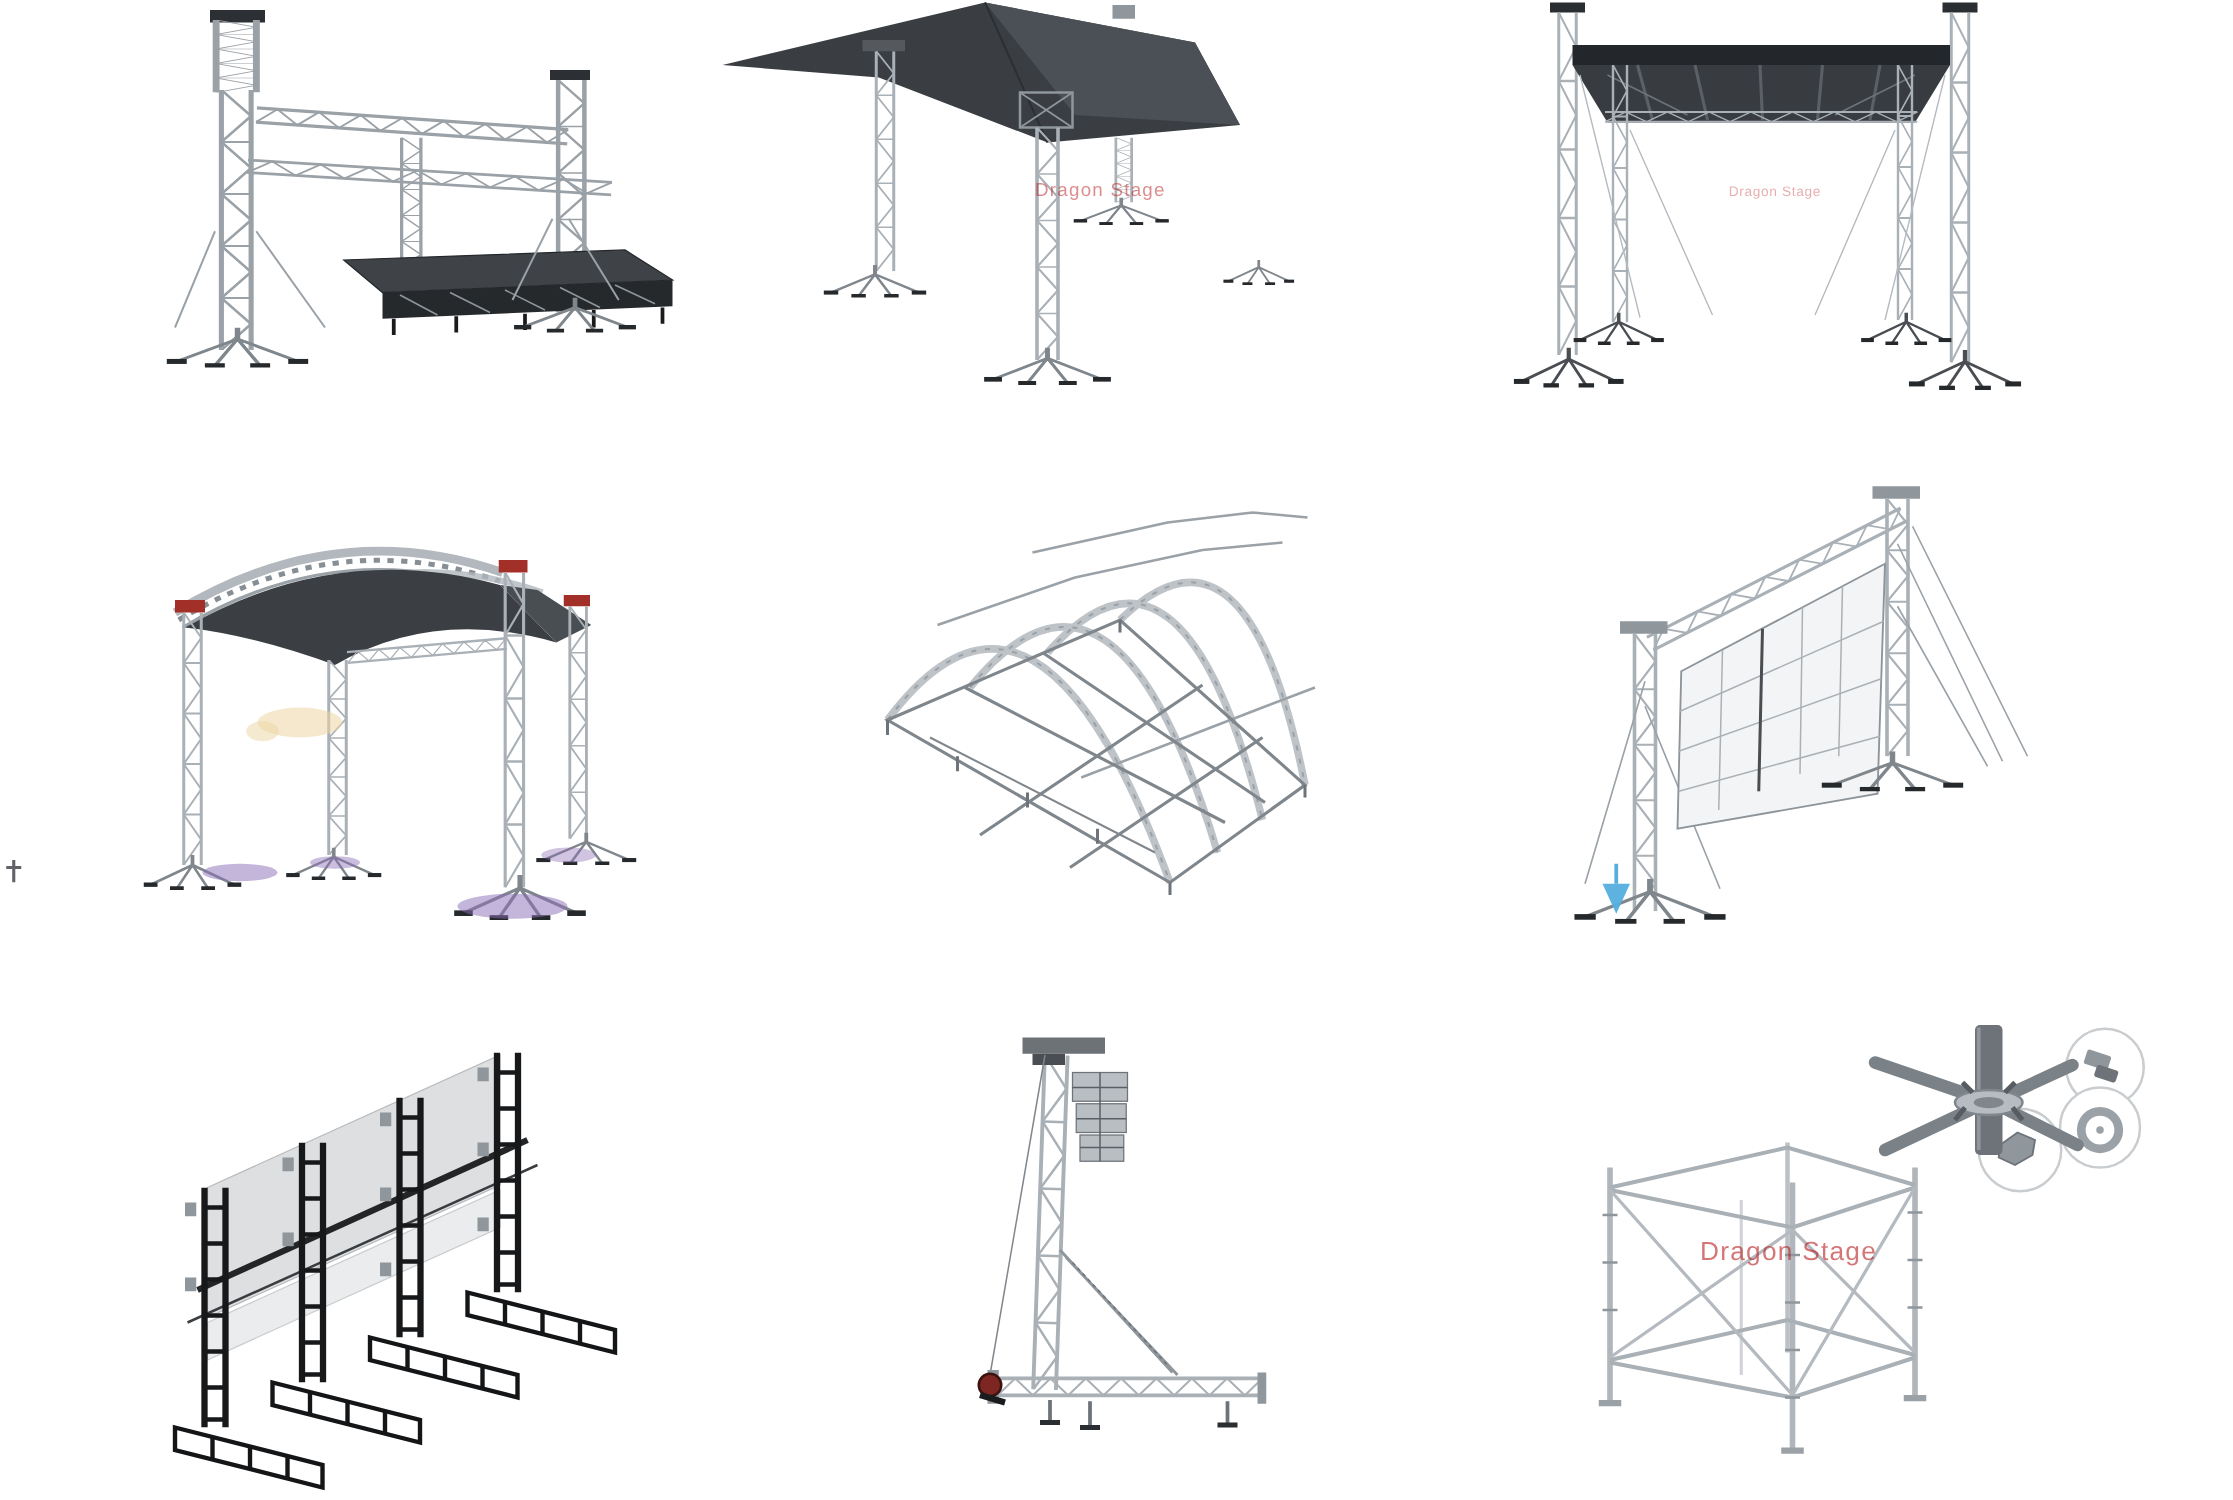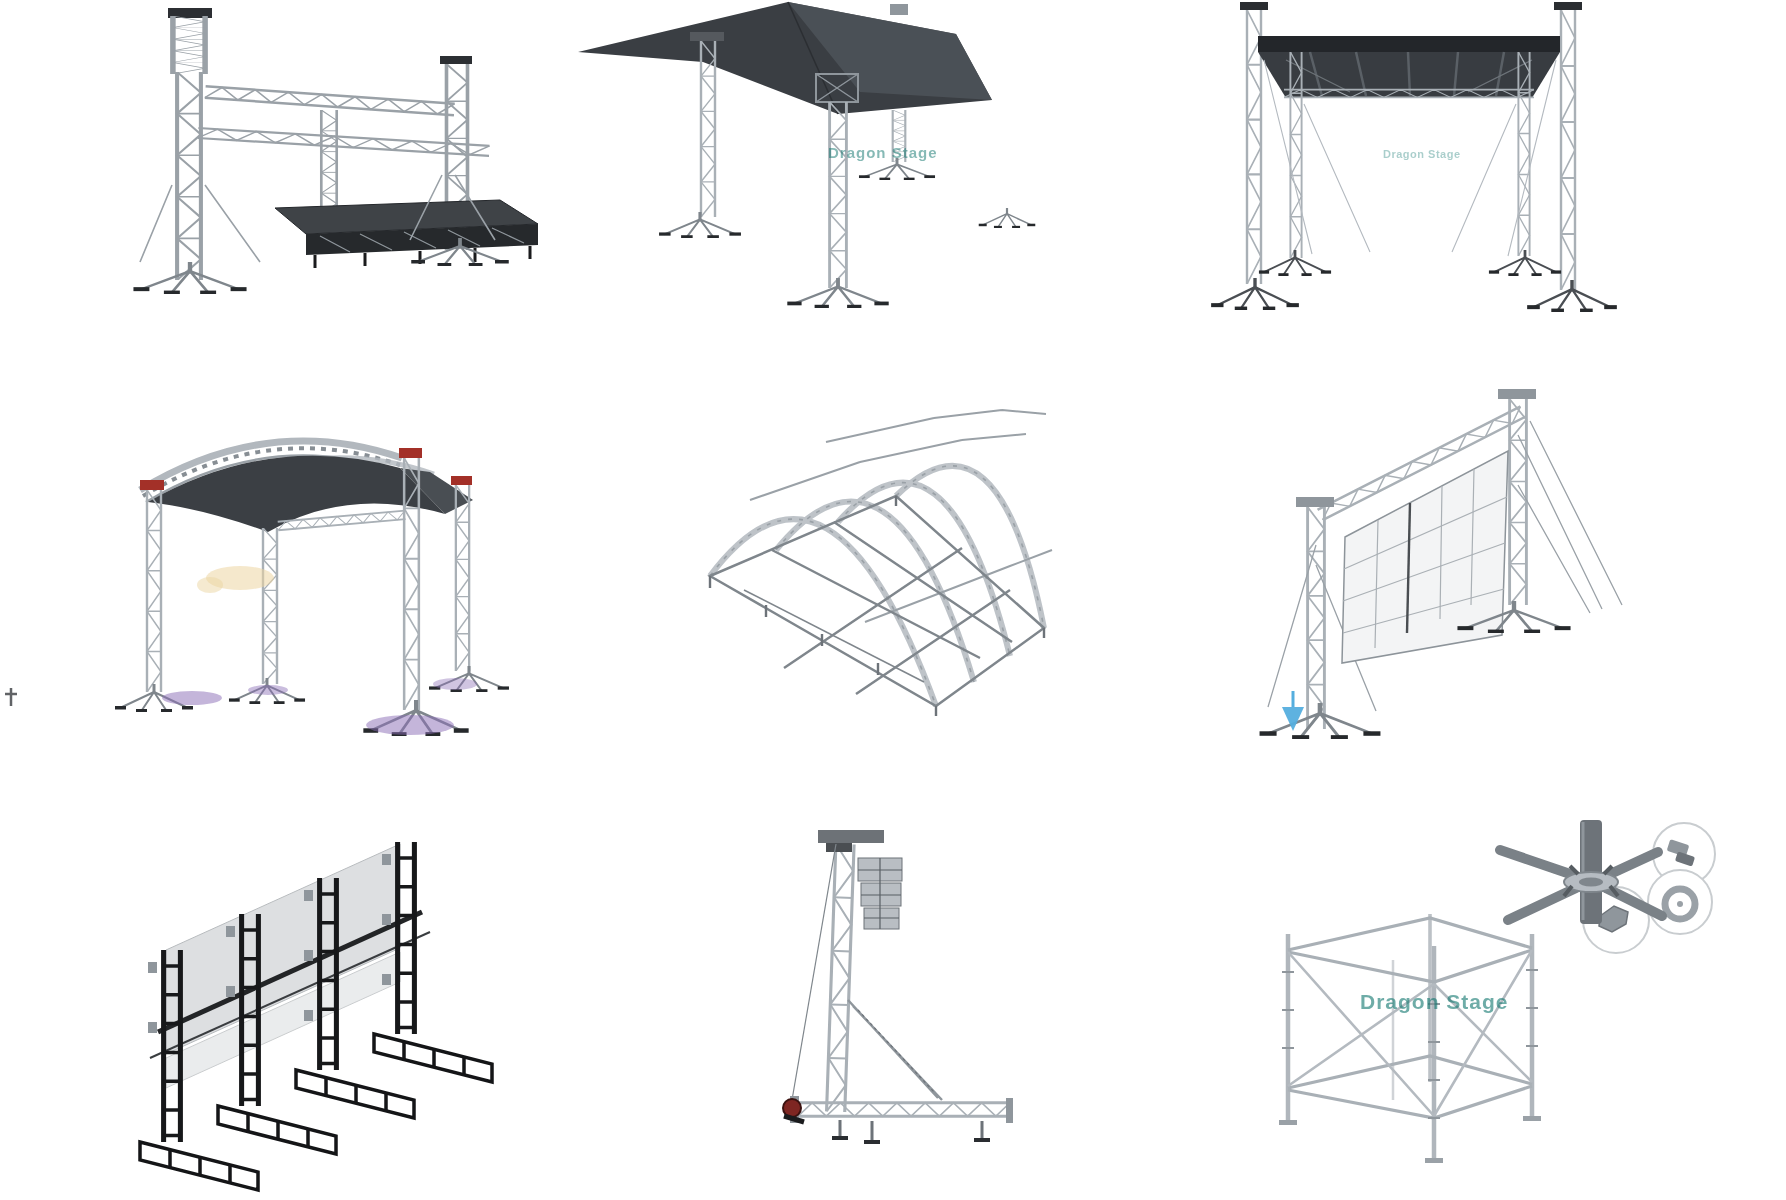--- a/index.html
+++ b/index.html
@@ -1,21 +1,21 @@
 <!DOCTYPE html>
 <html><head>
 <meta charset="utf-8">
 <style>
   html,body{margin:0;padding:0;background:#ffffff;}
   body{width:1786px;height:1200px;position:relative;overflow:hidden;
        font-family:"Liberation Sans",sans-serif;}
   .canvas{position:absolute;inset:0;background:#ffffff;}
   figure.cell{position:absolute;margin:0;padding:0;}
   figure.cell svg{display:block;width:100%;height:100%;}
-  .wm{position:absolute;color:#0f766e;font-weight:bold;white-space:nowrap;
+  .wm{position:absolute;color:#b91c1c;font-weight:normal;white-space:nowrap;
       letter-spacing:1px;pointer-events:none;}
   .wm.big{font-size:21px;opacity:.6;}
   .wm.mid{font-size:15px;opacity:.5;}
   .wm.small{font-size:11px;opacity:.35;letter-spacing:.5px;}
   .artifact{position:absolute;left:4px;top:688px;opacity:.8;}
 </style>
 </head>
 <body>
 
 <div class="canvas">

